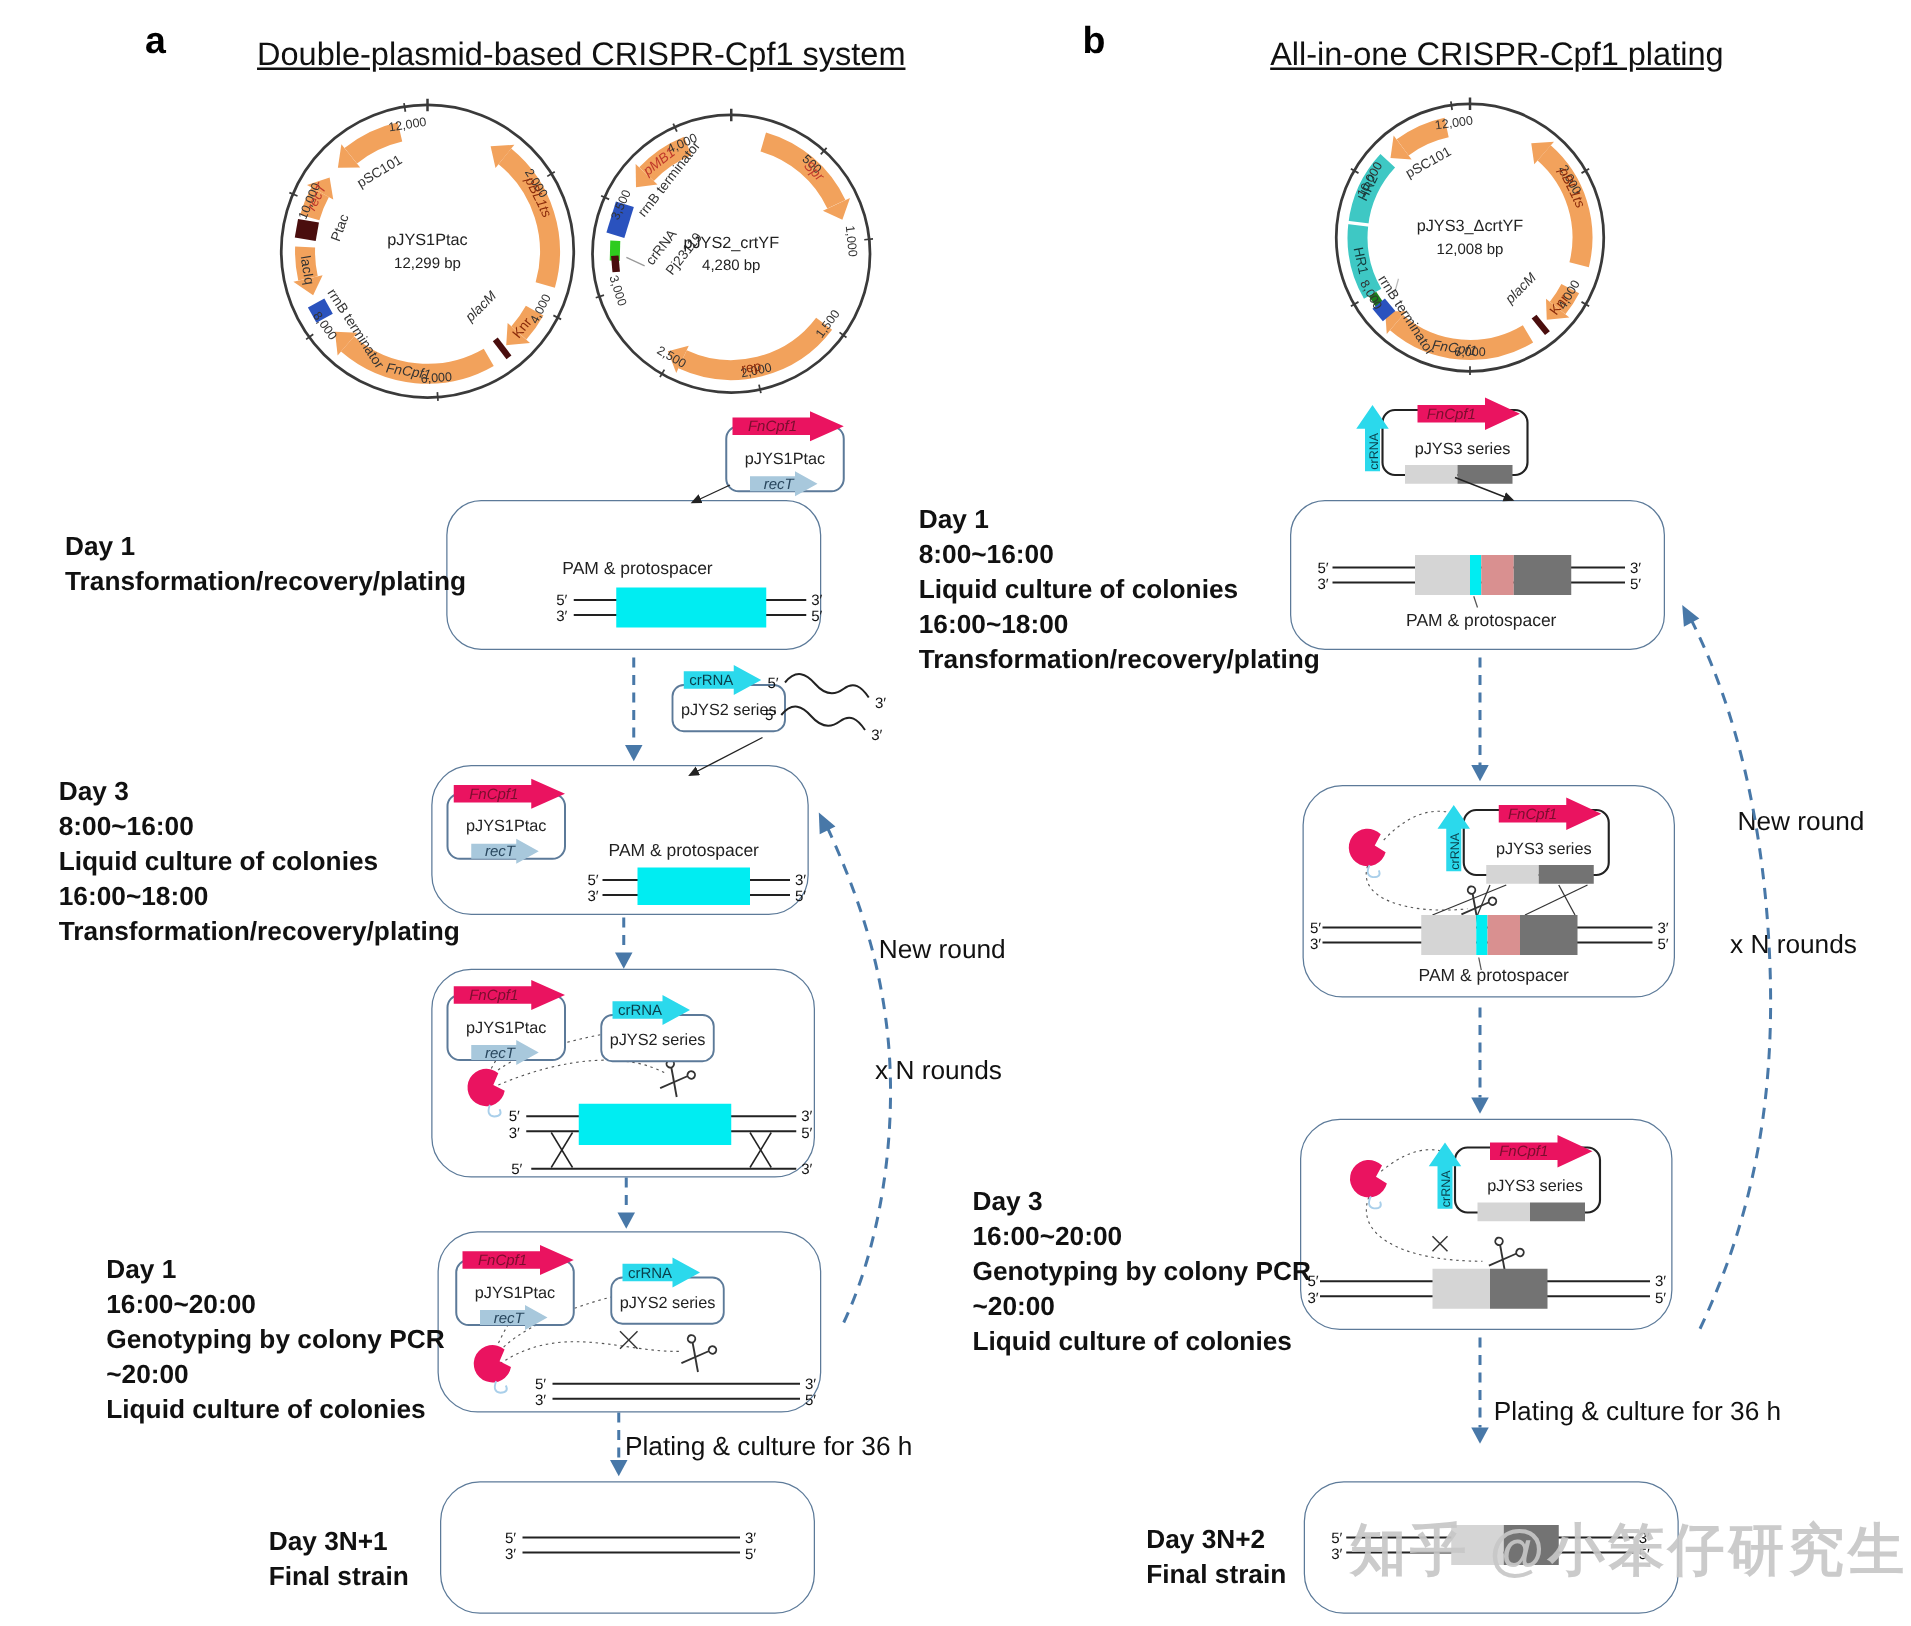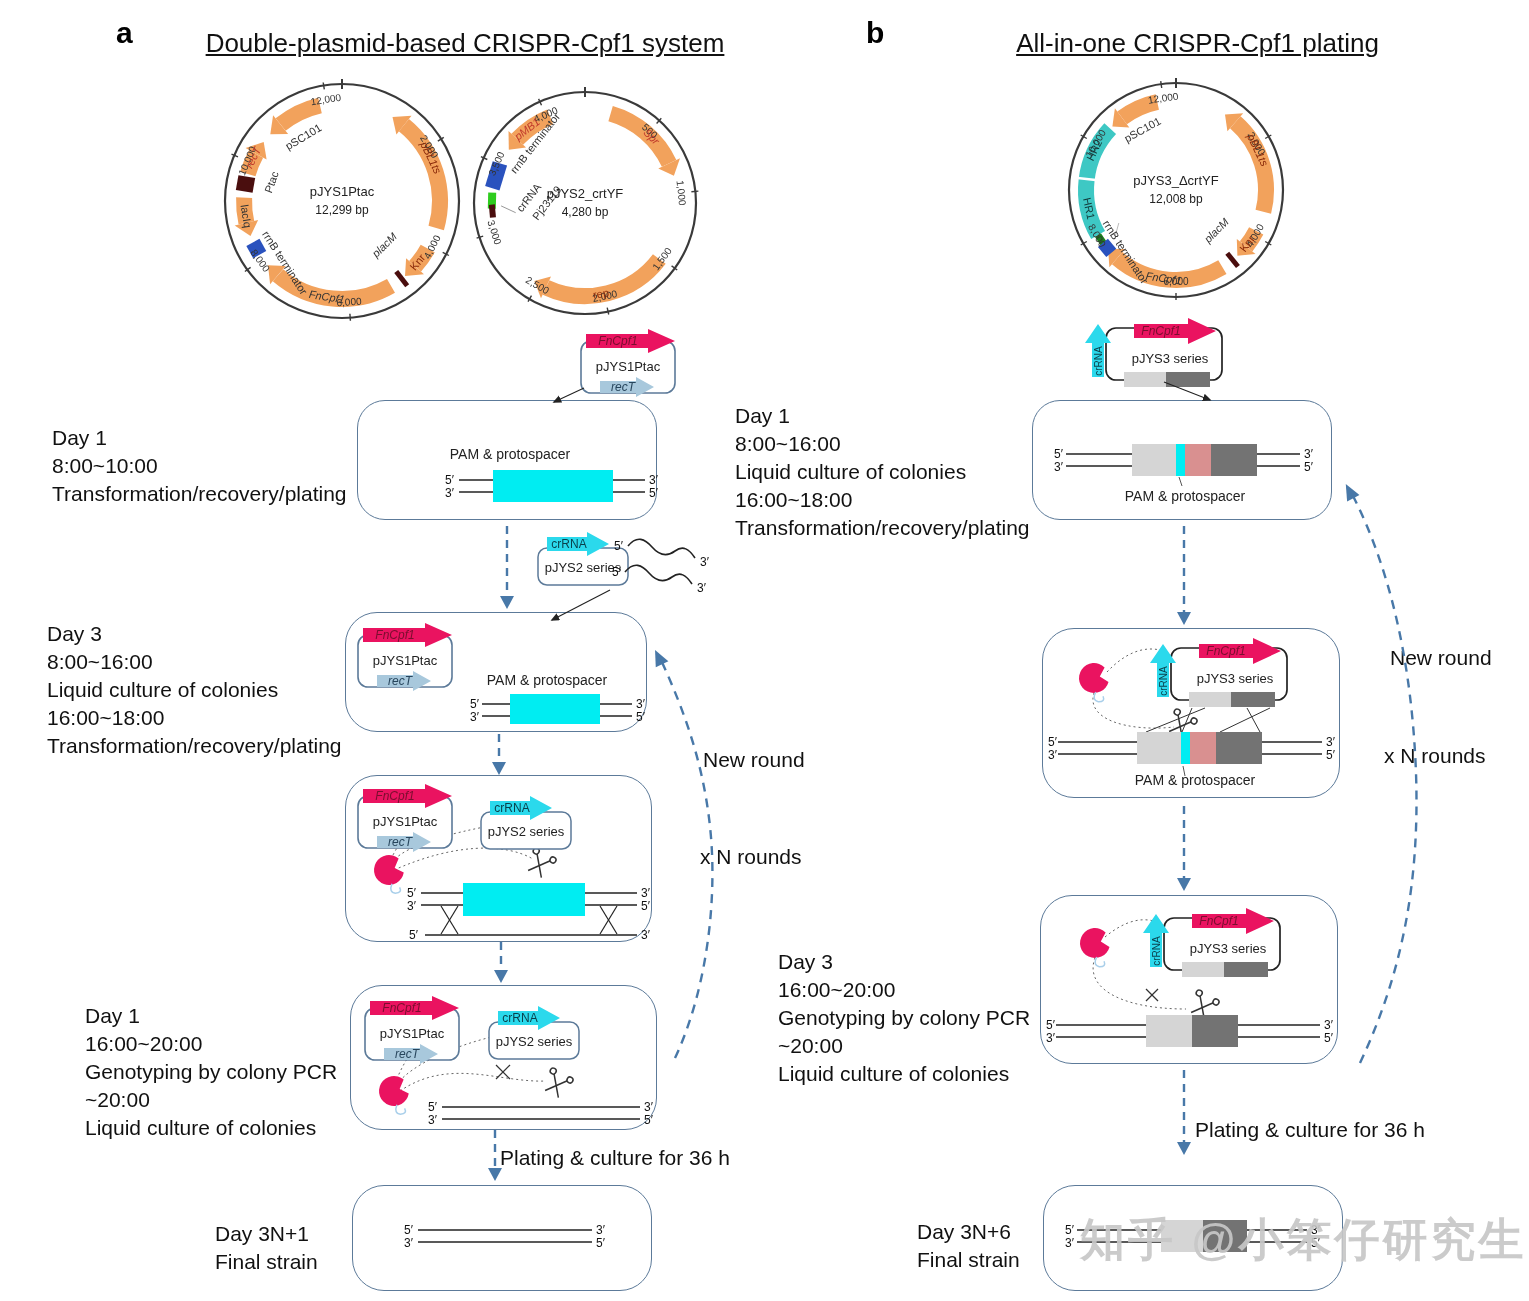--- a/index.html
+++ b/index.html
@@ -2,21 +2,21 @@
 <html><head>
 <meta charset="utf-8">
 <style>
   html,body{margin:0;padding:0;background:#fff;font-family:"Liberation Sans",sans-serif;}
   #canvas{position:relative;width:1529px;height:1301px;background:#ffffff;overflow:hidden;}
   .abs{position:absolute;}
   svg.abs{overflow:visible;}
   .plabel{position:absolute;font-size:30px;font-weight:bold;color:#000;}
   .ptitle{position:absolute;font-size:26px;color:#111;text-align:center;text-decoration:underline;}
   .cell{position:absolute;border:1.7px solid #5C7A99;border-radius:32px;background:#fff;}
-  .daytext{position:absolute;font-size:21px;color:#111;line-height:28px;white-space:nowrap;}
+  .daytext{position:absolute;font-size:21px;color:#111;line-height:28px;white-space:nowrap;font-weight:bold;}
   .lbl{position:absolute;font-size:21px;color:#111;white-space:nowrap;}
   .pam{position:absolute;font-size:14px;color:#222;text-align:center;white-space:nowrap;}
   .watermark{position:absolute;font-size:45px;font-weight:700;color:#c7c7c7;opacity:.92;letter-spacing:3px;white-space:nowrap;margin-left:20px;}
   svg text{font-family:"Liberation Sans",sans-serif;}
 </style>
 </head>
 <body>
 
 <div id="canvas">
 
@@ -113,21 +113,20 @@
     </svg>
 
   <div class="cell" style="left:357px;top:400px;width:298px;height:118px;border-radius:28px"></div>
   <div class="cell" style="left:345px;top:612px;width:300px;height:118px"></div>
   <div class="cell" style="left:345px;top:775px;width:305px;height:165px"></div>
   <div class="cell" style="left:350px;top:985px;width:305px;height:143px"></div>
   <div class="cell" style="left:352px;top:1185px;width:298px;height:104px"></div>
 
   <div class="daytext" style="left:52px;top:424px">
     <div>Day 1</div>
-    <div>8:00~10:00</div>
     <div>Transformation/recovery/plating</div>
   </div>
   <div class="daytext" style="left:47px;top:620px">
     <div>Day 3</div>
     <div>8:00~16:00</div>
     <div>Liquid culture of colonies</div>
     <div>16:00~18:00</div>
     <div>Transformation/recovery/plating</div>
   </div>
   <div class="daytext" style="left:85px;top:1002px">
@@ -377,21 +376,21 @@
     <div>Transformation/recovery/plating</div>
   </div>
   <div class="daytext" style="left:778px;top:948px">
     <div>Day 3</div>
     <div>16:00~20:00</div>
     <div>Genotyping by colony PCR</div>
     <div>~20:00</div>
     <div>Liquid culture of colonies</div>
   </div>
   <div class="daytext" style="left:917px;top:1218px">
-    <div>Day 3N+6</div>
+    <div>Day 3N+2</div>
     <div>Final strain</div>
   </div>
   <div class="lbl" style="left:1195px;top:1118px">Plating &amp; culture for 36 h</div>
   <div class="lbl" style="left:1390px;top:646px">New round</div>
   <div class="lbl" style="left:1384px;top:744px">x N rounds</div>
 
   <svg class="abs" style="left:1082px;top:313px" width="150" height="82">
     <rect x="24" y="15" width="116" height="52" rx="10" fill="#fff" stroke="#222" stroke-width="1.7"></rect>
     <polygon points="52,11 106,11 106,5 134,18 106,31 106,25 52,25" fill="#EA1360"></polygon>
     <text x="79" y="22" font-size="12" font-style="italic" fill="#7A0E2E" text-anchor="middle">FnCpf1</text>

